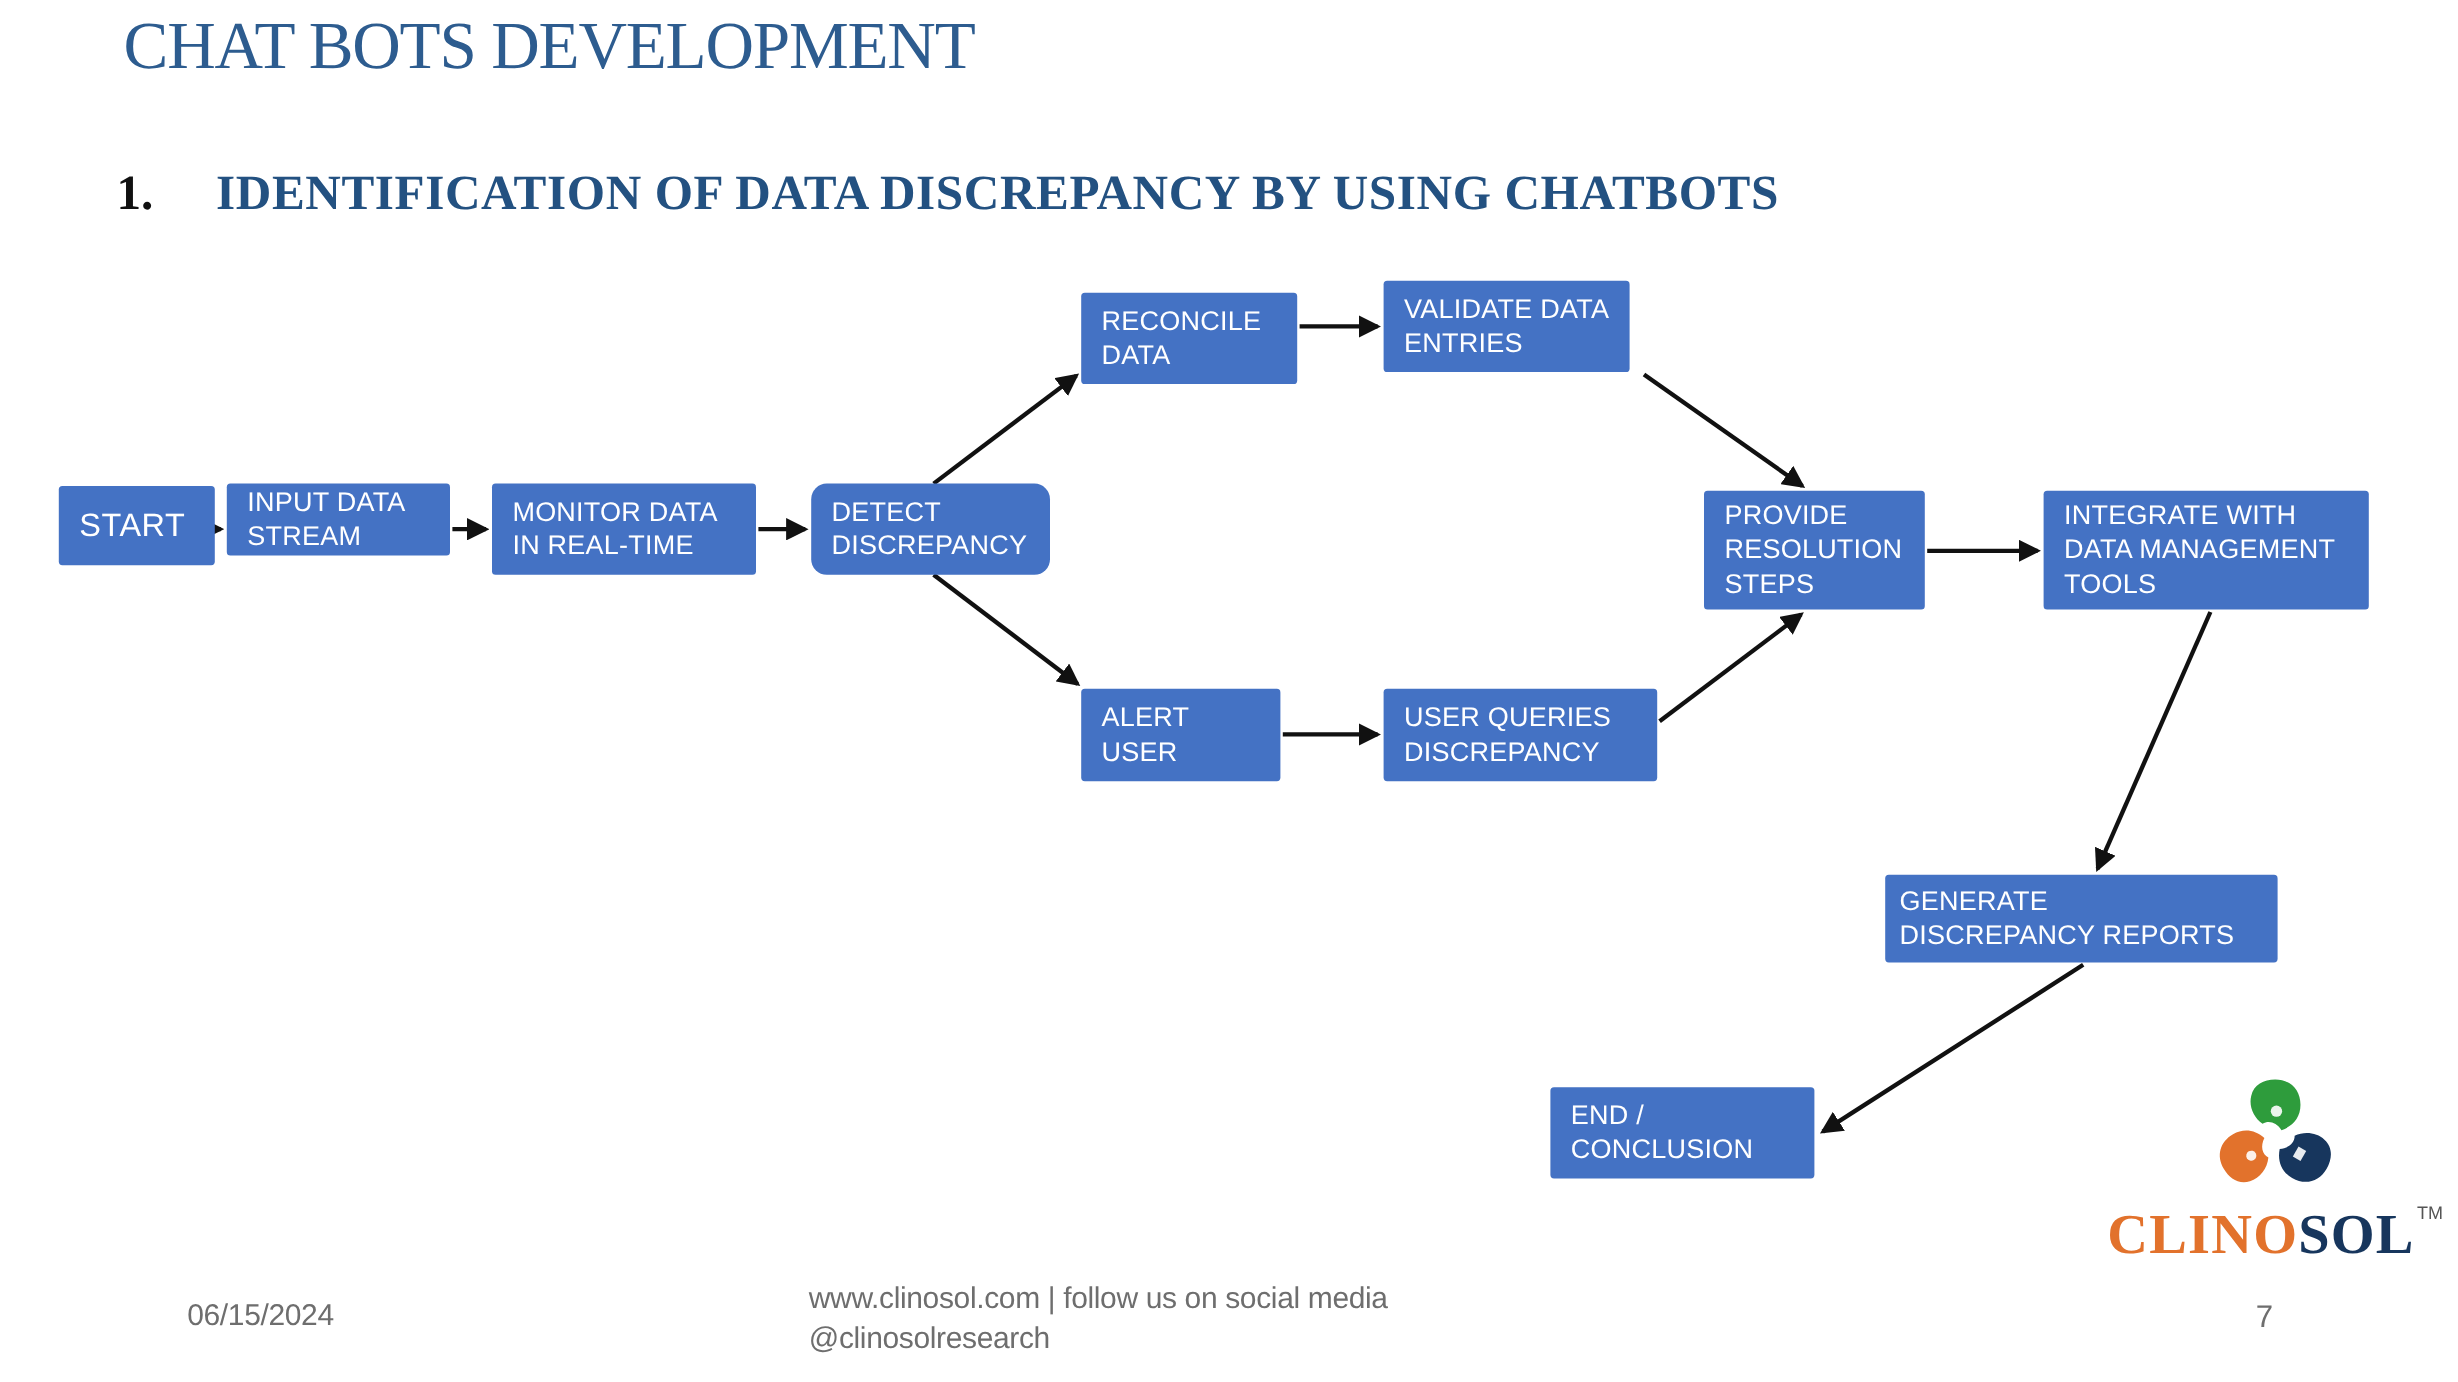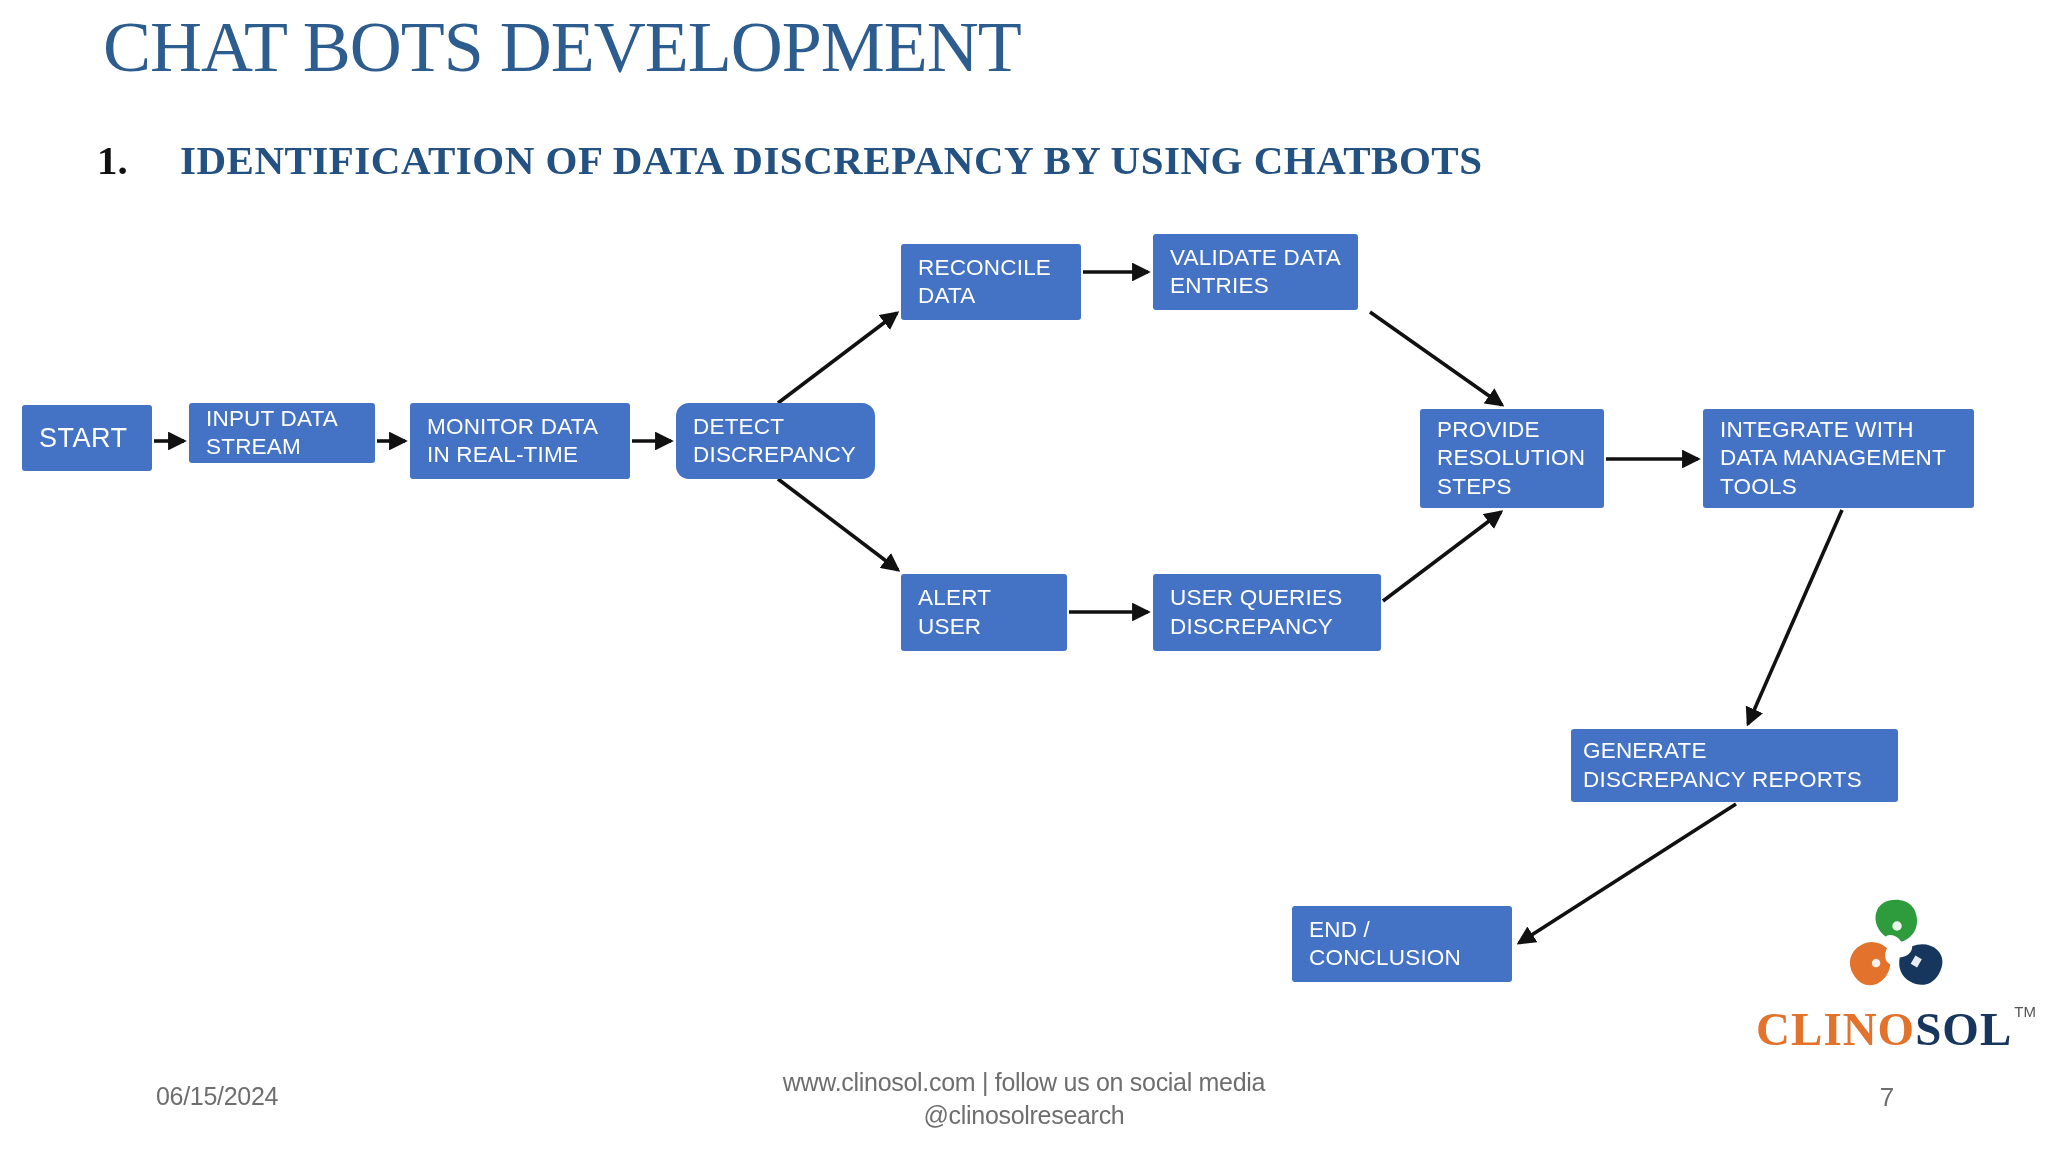--- a/index.html
+++ b/index.html
@@ -2,42 +2,42 @@
 <html style="--node-fill: #4472C4; --node-text: #FFFFFF; --title: #2D5C8F; --subtitle: #235181; --list-number: #101010; --footer-text: #6E6E6E; --arrow: #111111; --logo-green: #2E9C3C; --logo-orange: #E2722C; --logo-navy: #17365D;"><head>
 <meta charset="utf-8">
 <style>
   html,body{margin:0;padding:0;background:#ffffff;}
   .slide{position:relative;width:2048px;height:1152px;background:#ffffff;overflow:hidden;
          font-family:"Liberation Sans",sans-serif;}
 
   
   .title{position:absolute;left:103px;top:10px;margin:0;
          font-family:"Liberation Serif",serif;font-weight:400;
-         font-size:72px;line-height:1.05;letter-spacing:-1px;
+         font-size:56px;line-height:1.05;letter-spacing:-1px;
          color:var(--title,#2D5C8F);white-space:nowrap;text-align:center;}
   .subtitle-row{position:absolute;left:97px;top:136px;white-space:nowrap;
          font-family:"Liberation Serif",serif;font-weight:700;font-size:41px;}
   .subtitle-row .num{display:inline-block;width:83px;color:var(--list-number,#101010);}
   .subtitle-row .sub{color:var(--subtitle,#235181);letter-spacing:0.5px;}
 
   
   .diagram{position:absolute;inset:0;}
   svg.arrows{position:absolute;left:0;top:0;width:2048px;height:1152px;color:var(--arrow,#111);}
   svg.arrows line{stroke:currentColor;stroke-width:3.6px;}
   .ah{fill:var(--arrow,#111);}
   .node{position:absolute;box-sizing:border-box;border-radius:3px;
         background:var(--node-fill,#4472C4);color:var(--node-text,#fff);
         display:flex;align-items:center;padding:4px 10px 4px 17px;
         font-size:22.5px;line-height:1.26;white-space:pre-line;letter-spacing:0.2px;}
-  .node.start{font-size:27px;letter-spacing:0.5px;}
+  .node.start{font-size:27px;letter-spacing:0.5px;margin-left:27px;}
 
   
   .footer-date{position:absolute;left:156px;top:1082px;font-size:25px;
         color:var(--footer-text,#6E6E6E);letter-spacing:-0.3px;}
-  .footer-center{position:absolute;left:674px;top:1066px;width:700px;text-align:center;
+  .footer-center{position:absolute;left:674px;top:1066px;width:700px;text-align:left;
         font-size:25px;line-height:33px;color:var(--footer-text,#6E6E6E);letter-spacing:-0.3px;}
   .footer-page{position:absolute;left:1867px;top:1082px;width:40px;text-align:center;
         font-size:26px;color:var(--footer-text,#6E6E6E);}
 
   
   .logo{position:absolute;left:1748px;top:890px;width:296px;text-align:center;}
   .logo-hands{display:block;margin:0 auto;}
   .hand-green{fill:var(--logo-green,#2E9C3C);}
   .hand-orange{fill:var(--logo-orange,#E2722C);}
   .hand-navy{fill:var(--logo-navy,#17365D);}

